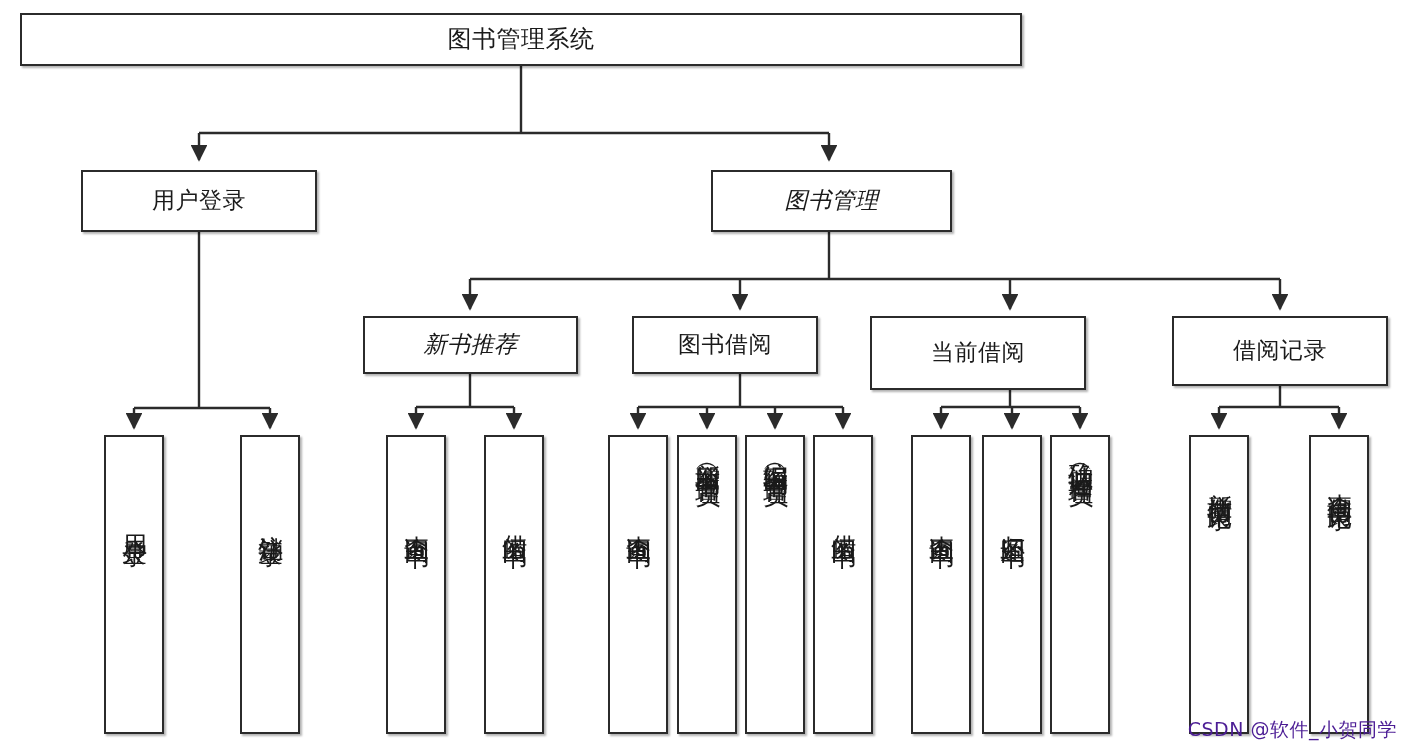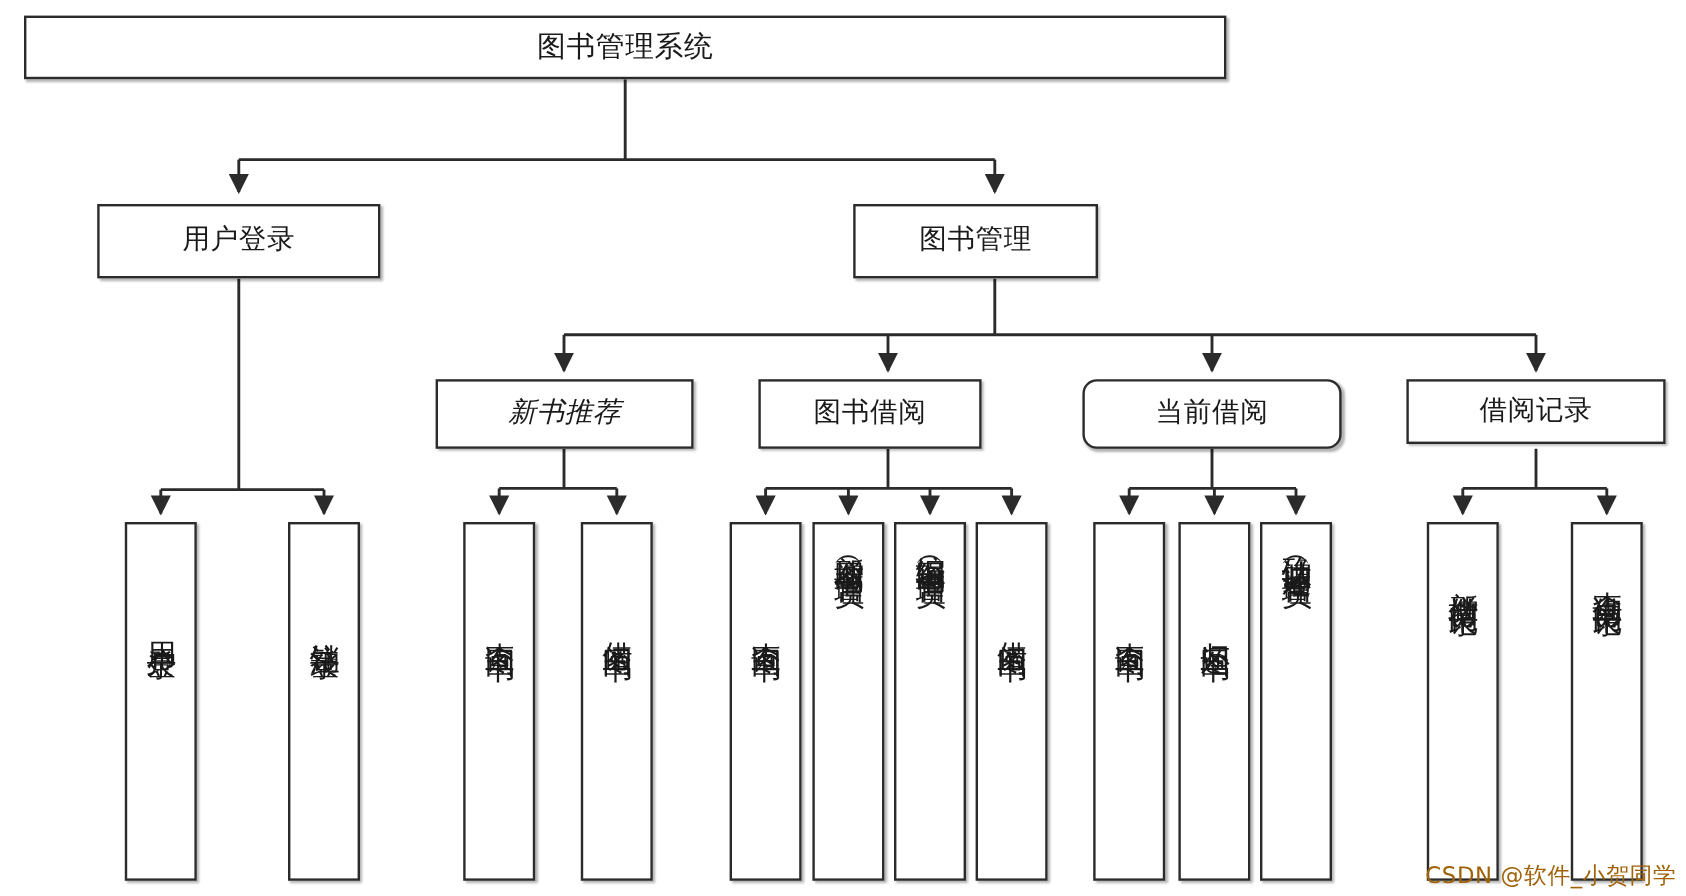--- a/index.html
+++ b/index.html
@@ -63,21 +63,21 @@
     line-height: 1.05;
     letter-spacing: 3px;
     white-space: nowrap;
   }
   .node.vert.tall .label { font-size: 25px; }
   #watermark {
     position: absolute;
     right: 8px;
     bottom: 4px;
     font-size: 19px;
-    color: #a16207;
+    color: #4c1d95;
     letter-spacing: 0.5px;
     z-index: 3;
     white-space: nowrap;
   }
 </style>
 </head>
 <body>
 
 <div id="diagram">
 
@@ -124,34 +124,34 @@
     </g>
   </svg>
 
   <div class="node horiz root" style="left:20px; top:13px; width:1002px; height:53px;">
     <span class="label">图书管理系统</span>
   </div>
 
   <div class="node horiz" style="left:81px; top:170px; width:236px; height:62px;">
     <span class="label">用户登录</span>
   </div>
-  <div class="node horiz" style="left:711px; top:170px; width:204px; height:62px;">
+  <div class="node horiz" style="left:711px; top:170px; width:241px; height:62px;font-style:italic;">
     <span class="label">图书管理</span>
   </div>
 
   <div class="node horiz" style="left:363px; top:316px; width:215px; height:58px;font-style:italic;">
     <span class="label">新书推荐</span>
   </div>
   <div class="node horiz" style="left:632px; top:316px; width:186px; height:58px;">
     <span class="label">图书借阅</span>
   </div>
-  <div class="node horiz" style="left:902px; top:316px; width:216px; height:58px;border-radius:12px;">
+  <div class="node horiz" style="left:870px; top:316px; width:216px; height:74px;">
     <span class="label">当前借阅</span>
   </div>
-  <div class="node horiz" style="left:1172px; top:316px; width:216px; height:54px;">
+  <div class="node horiz" style="left:1172px; top:316px; width:216px; height:70px;">
     <span class="label">借阅记录</span>
   </div>
 
   <div class="node vert" style="left:104px; top:435px; width:60px; height:299px; padding-top:78px;">
     <span class="label">用户登录</span>
   </div>
   <div class="node vert" style="left:240px; top:435px; width:60px; height:299px; padding-top:78px;">
     <span class="label">注销登录</span>
   </div>
 

